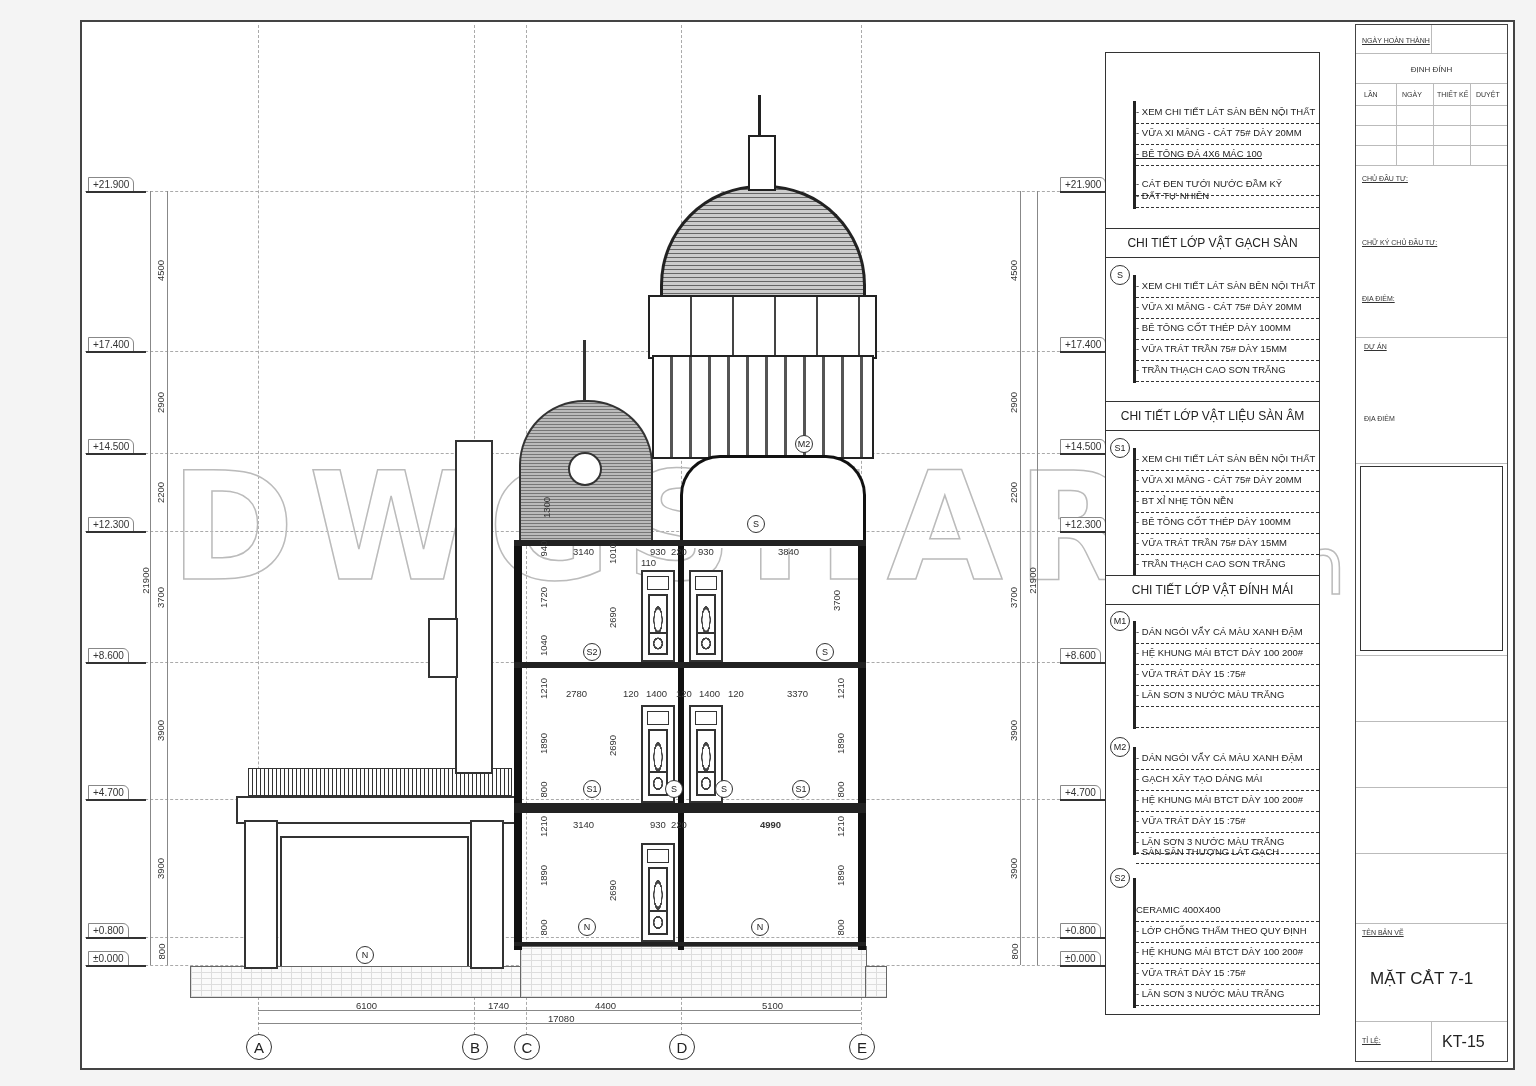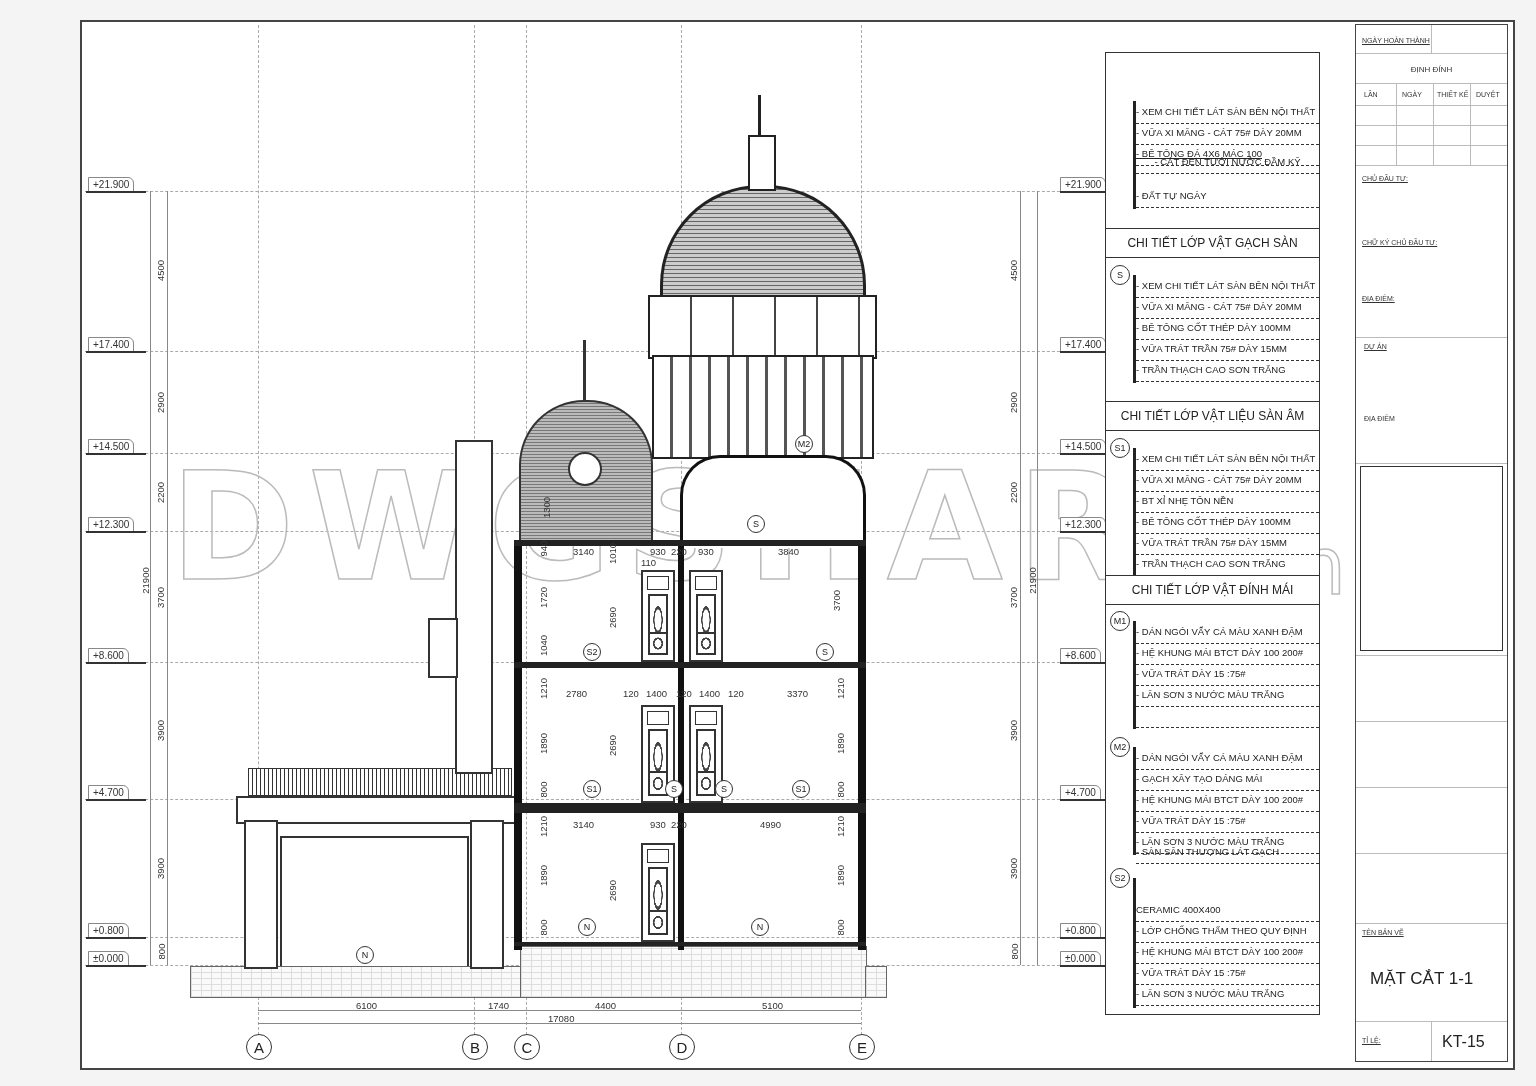--- a/index.html
+++ b/index.html
@@ -207,21 +207,21 @@
 <div class="vtxt" style="left:533px;top:738px;">1890</div>
 <div class="vtxt" style="left:536px;top:784px;">800</div>
 <div class="vtxt" style="left:602px;top:740px;">2690</div>
 <div class="vtxt" style="left:830px;top:683px;">1210</div>
 <div class="vtxt" style="left:830px;top:738px;">1890</div>
 <div class="vtxt" style="left:833px;top:784px;">800</div>
 
 <div class="dimtxt" style="left:573px;top:819px;">3140</div>
 <div class="dimtxt" style="left:650px;top:819px;">930</div>
 <div class="dimtxt" style="left:671px;top:819px;">220</div>
-<div class="dimtxt" style="left:760px;top:819px;">4990</div>
+<div class="dimtxt" style="left:760px;top:819px;font-weight:bold;">4990</div>
 <div class="vtxt" style="left:533px;top:821px;">1210</div>
 <div class="vtxt" style="left:533px;top:870px;">1890</div>
 <div class="vtxt" style="left:536px;top:922px;">800</div>
 <div class="vtxt" style="left:602px;top:885px;">2690</div>
 <div class="vtxt" style="left:830px;top:821px;">1210</div>
 <div class="vtxt" style="left:830px;top:870px;">1890</div>
 <div class="vtxt" style="left:833px;top:922px;">800</div>
 <div class="vtxt" style="left:536px;top:502px;">1300</div>
 
 <div class="tag" style="left:747px;top:515px;">S</div>
@@ -249,22 +249,22 @@
 <div class="axis-bubble" style="left:514px;top:1034px;">C</div>
 <div class="axis-bubble" style="left:669px;top:1034px;">D</div>
 <div class="axis-bubble" style="left:849px;top:1034px;">E</div>
 
 <div class="legend">
 
   <div class="lg-bar" style="top:48px;height:108px;"></div>
   <div class="lg-item" style="top:50px;">- XEM CHI TIẾT LÁT SÀN BÊN NỘI THẤT</div>
   <div class="lg-item" style="top:71px;">- VỮA XI MĂNG - CÁT 75# DÀY 20MM</div>
   <div class="lg-item" style="top:92px;text-decoration:underline;">- BÊ TÔNG ĐÁ 4X6 MÁC 100</div>
-  <div class="lg-item" style="top:100px;text-align:center;">- CÁT ĐEN TƯỚI NƯỚC ĐẦM KỸ</div>
-  <div class="lg-item" style="top:134px;">- ĐẤT TỰ NGÀY</div>
+  <div class="lg-item" style="top:122px;">- CÁT ĐEN TƯỚI NƯỚC ĐẦM KỸ</div>
+  <div class="lg-item" style="top:134px;">- ĐẤT TỰ NHIÊN</div>
 
   <div class="lg-title" style="top:175px;">CHI TIẾT LỚP VẬT GẠCH SÀN</div>
   <div class="lg-badge" style="top:212px;">S</div>
   <div class="lg-bar" style="top:222px;height:108px;"></div>
   <div class="lg-item" style="top:224px;">- XEM CHI TIẾT LÁT SÀN BÊN NỘI THẤT</div>
   <div class="lg-item" style="top:245px;">- VỮA XI MĂNG - CÁT 75# DÀY 20MM</div>
   <div class="lg-item" style="top:266px;">- BÊ TÔNG CỐT THÉP DÀY 100MM</div>
   <div class="lg-item" style="top:287px;">- VỮA TRÁT TRẦN 75# DÀY 15MM</div>
   <div class="lg-item" style="top:308px;">- TRẦN THẠCH CAO SƠN TRẮNG</div>
 
@@ -332,18 +332,18 @@
   <div class="tb-line" style="top:438px;"></div>
 
   <div class="abs" style="left:4px;top:441px;width:143px;height:185px;border:1.5px solid #333;box-sizing:border-box;"></div>
   <div class="tb-line" style="top:630px;"></div>
   <div class="tb-line" style="top:696px;"></div>
   <div class="tb-line" style="top:762px;"></div>
   <div class="tb-line" style="top:828px;"></div>
   <div class="tb-line" style="top:898px;"></div>
 
   <div class="tb-cell" style="left:6px;top:904px;text-decoration:underline;">TÊN BẢN VẼ</div>
-  <div class="abs" style="left:14px;top:944px;font-size:17px;color:#222;">MẶT CẮT 1-1</div>
+  <div class="abs" style="left:14px;top:944px;font-size:17px;color:#222;">MẶT CẮT 7-1</div>
   <div class="tb-line" style="top:996px;"></div>
   <div class="tb-vline" style="left:75px;top:996px;height:40px;"></div>
   <div class="tb-cell" style="left:6px;top:1012px;text-decoration:underline;">TỈ LỆ:</div>
   <div class="abs" style="left:86px;top:1008px;font-size:16px;color:#222;">KT-15</div>
 </div>
 
 </body></html>

